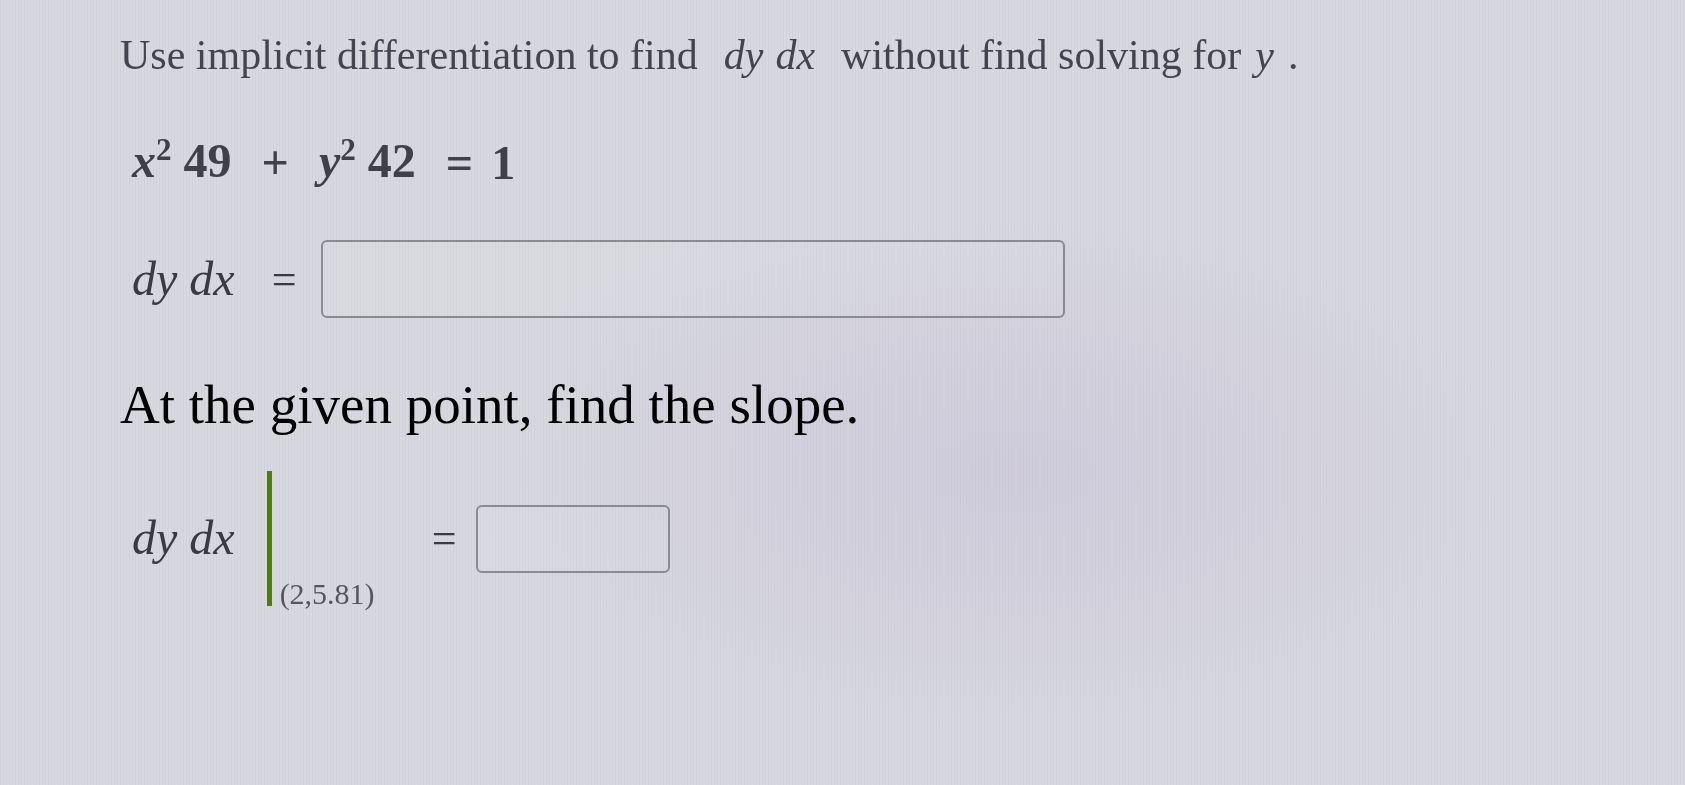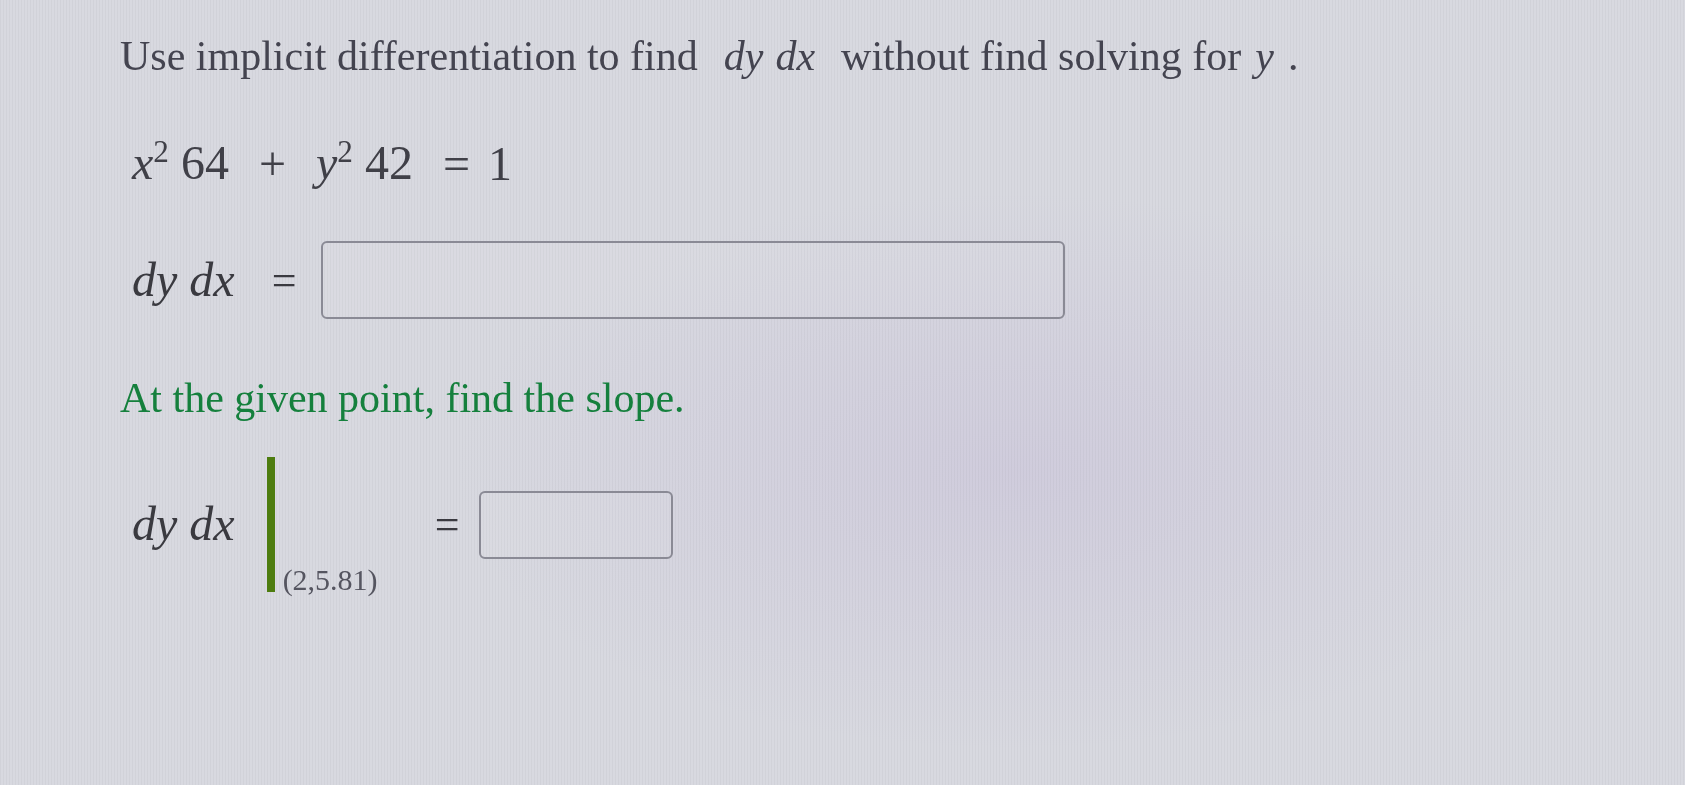--- a/index.html
+++ b/index.html
@@ -9,22 +9,21 @@
     height: 785px;
     background: #d8d9e0;
     background-image:
       repeating-linear-gradient(90deg, rgba(0,0,0,0.03) 0px, rgba(0,0,0,0.03) 1px, transparent 1px, transparent 3px),
       radial-gradient(ellipse 800px 400px at 60% 60%, rgba(160,130,200,0.15), transparent 70%);
     font-family: "Times New Roman", Georgia, serif;
     color: #3a3a40;
     overflow: hidden;
   }
   .page {
-    padding: 19px 120px;
-    margin-top: 12px;
+    padding: 30px 120px;
   }
   .line1 {
     font-size: 42px;
     line-height: 1.2;
     display: flex;
     align-items: center;
     flex-wrap: nowrap;
     gap: 14px;
     color: #444450;
   }
@@ -41,23 +40,24 @@
   }
   .frac .bar {
     width: 100%;
     border-top: 3px solid #3a3a40;
   }
   .italic { font-style: italic; }
   .equation {
     margin-top: 55px;
     font-size: 48px;
     display: flex;
-    align-items: center;
+    align-items: flex-start;
     gap: 18px;
     color: #404048;
+    font-weight: bold;
   }
   .sup {
     font-size: 0.65em;
     vertical-align: super;
     line-height: 0;
   }
   .answer-row {
     margin-top: 50px;
     display: flex;
     align-items: center;
@@ -67,32 +67,32 @@
   .inputbox {
     border: 2px solid #8a8a95;
     border-radius: 6px;
     height: 74px;
     background: rgba(255,255,255,0.05);
   }
   .inputbox.wide { width: 740px; }
   .inputbox.small { width: 190px; height: 64px; }
   .subhead {
     margin-top: 55px;
-    font-size: 42px;
-    color: #15803d;
+    font-size: 55px;
+    color: #000000;
   }
   .slope-row {
     margin-top: 35px;
     display: flex;
     align-items: center;
     gap: 20px;
     font-size: 48px;
   }
   .evalbar {
-    border-left: 8px solid #4d7c0f;
+    border-left: 5px solid #4d7c0f;
     height: 135px;
     position: relative;
   }
   .evalpoint {
     font-size: 30px;
     position: absolute;
     bottom: -5px;
     left: 8px;
     white-space: nowrap;
     color: #555560;
@@ -118,21 +118,21 @@
     <span class="italic">y</span>
       <span>.</span>
   </div>
 
   <div class="equation">
     <span class="frac">
       <span class="num">
         <span class="italic">x</span><span class="sup">2</span>
       </span>
       <span class="bar"></span>
-      <span class="den">64</span>
+      <span class="den">49</span>
     </span>
     <span>+</span>
     <span class="frac">
       <span class="num">
         <span class="italic">y</span><span class="sup">2</span>
       </span>
       <span class="bar"></span>
       <span class="den">42</span>
     </span>
     <span>=</span>

